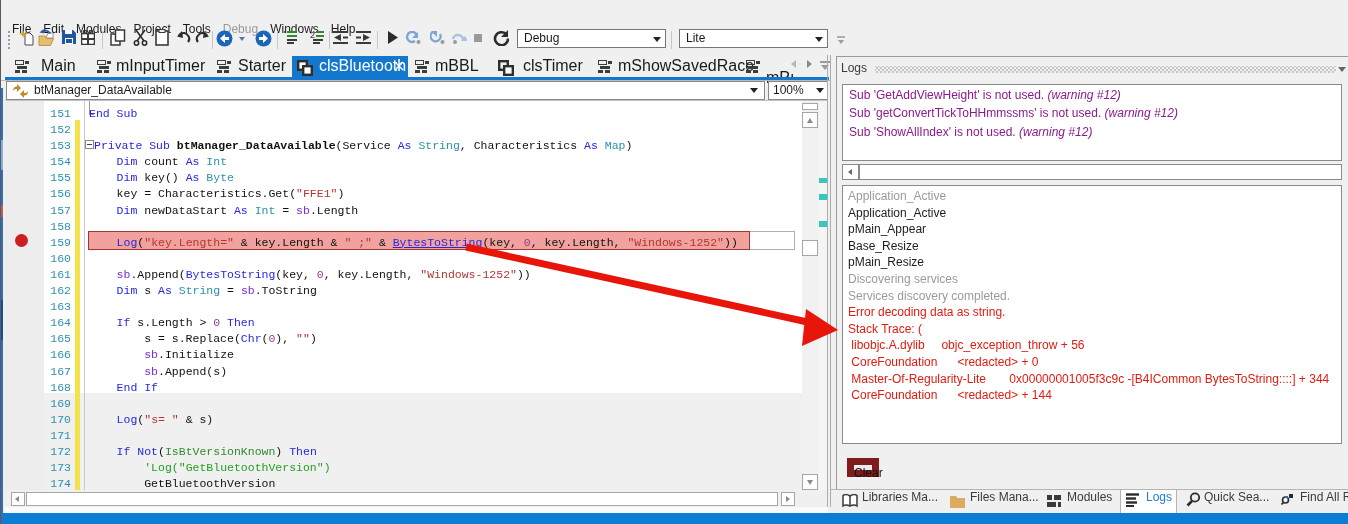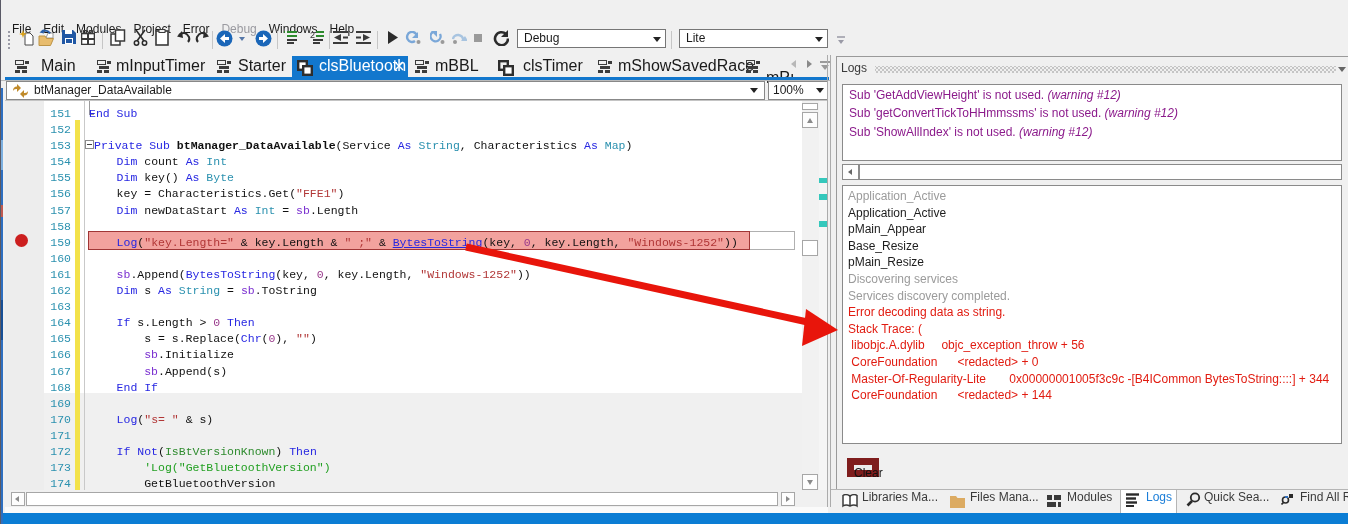--- a/index.html
+++ b/index.html
@@ -15,21 +15,21 @@
   .n { color:#9a3a8c; } .c { color:#22a022; } .g { color:#7a2fd0; } .gv { color:#2e8b2e; }
   .bb { font-weight:bold; color:#111; }
   .loglist div { height:16.62px; line-height:16.62px; white-space:nowrap; overflow:hidden; }
   .red { color:#e11b10; } .gray { color:#9b9b9b; } .blk { color:#1d1d1d; }
   .btab { position:absolute; top:490px; font-size:12px; color:#3a3a3a; white-space:nowrap; }
 </style>
 </head>
 <body>
 
 <div id="menubar">
-  <span>File</span><span>Edit</span><span>Modules</span><span>Project</span><span>Error</span><span style="color:#9a9aa0">Debug</span><span>Windows</span><span>Help</span>
+  <span>File</span><span>Edit</span><span>Modules</span><span>Project</span><span>Tools</span><span style="color:#9a9aa0">Debug</span><span>Windows</span><span>Help</span>
 </div>
 
 <div id="toolbar" class="abs" style="left:0;top:27px;width:1348px;height:26px;">
   <svg class="abs" style="left:7px;top:3px" width="4" height="20">
       <line x1="2" y1="1" x2="2" y2="19" stroke="#9a9aa6" stroke-width="2" stroke-dasharray="2,2"></line>
     </svg>
   <svg class="abs" style="left:19px;top:3px" width="16" height="16">
       <path d="M6,3 h5 l3,3 v9 h-8 z" fill="#fff" stroke="#4a4a4a"></path>
       <path d="M4,0 l1,3 3,1 -3,1 -1,3 -1,-3 -3,-1 3,-1 z" fill="#d9a118"></path>
     </svg>

